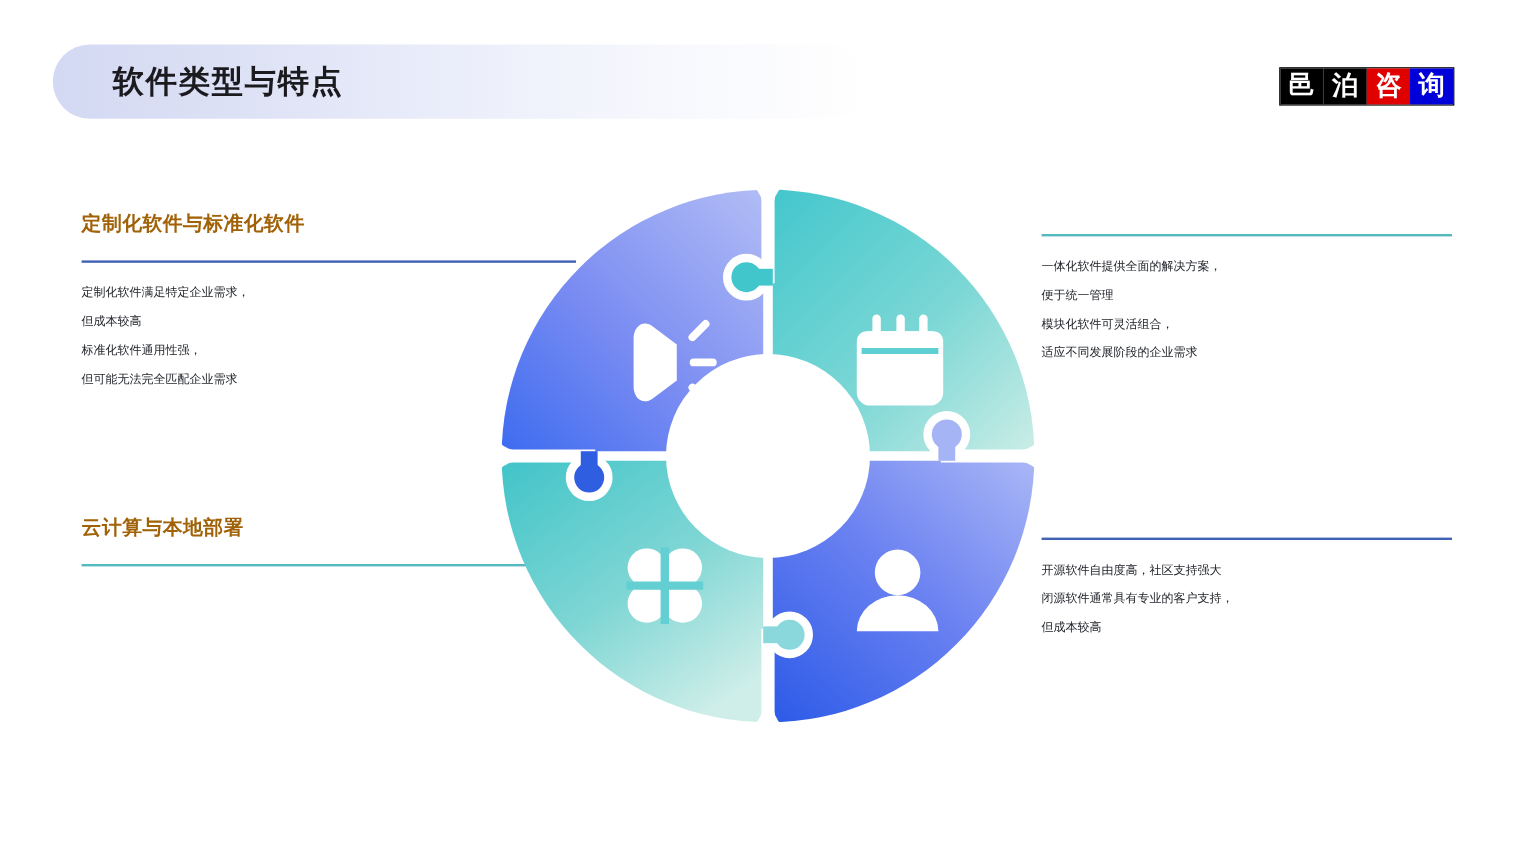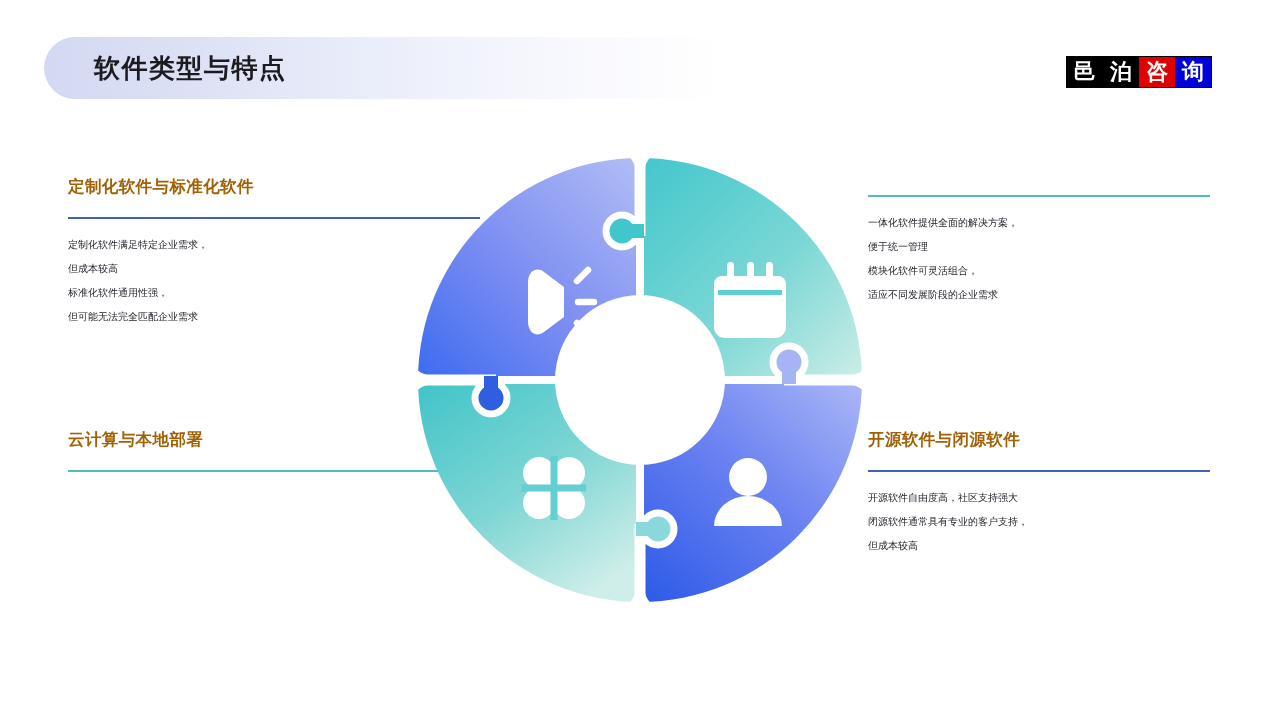--- a/index.html
+++ b/index.html
@@ -136,21 +136,20 @@
 模块化软件可灵活组合，
 适应不同发展阶段的企业需求</div>
 </div>
 
 <div class="block" id="block-bl">
   <div class="block-title">云计算与本地部署</div>
   <div class="block-rule" style="background: rgb(85, 185, 192);"></div>
 </div>
 
 <div class="block" id="block-br">
-  <div class="block-title">开源软件与闭源软件</div>
   <div class="block-rule" style="background: rgb(63, 98, 181);"></div>
   <div class="block-body">开源软件自由度高，社区支持强大
 闭源软件通常具有专业的客户支持，
 但成本较高</div>
 </div>
 
 <div id="diagram">
 <svg width="456" height="456" viewBox="0 0 456 456" xmlns="http://www.w3.org/2000/svg">
   <defs>
     <linearGradient id="gradTL" x1="1" y1="0" x2="0" y2="1">

